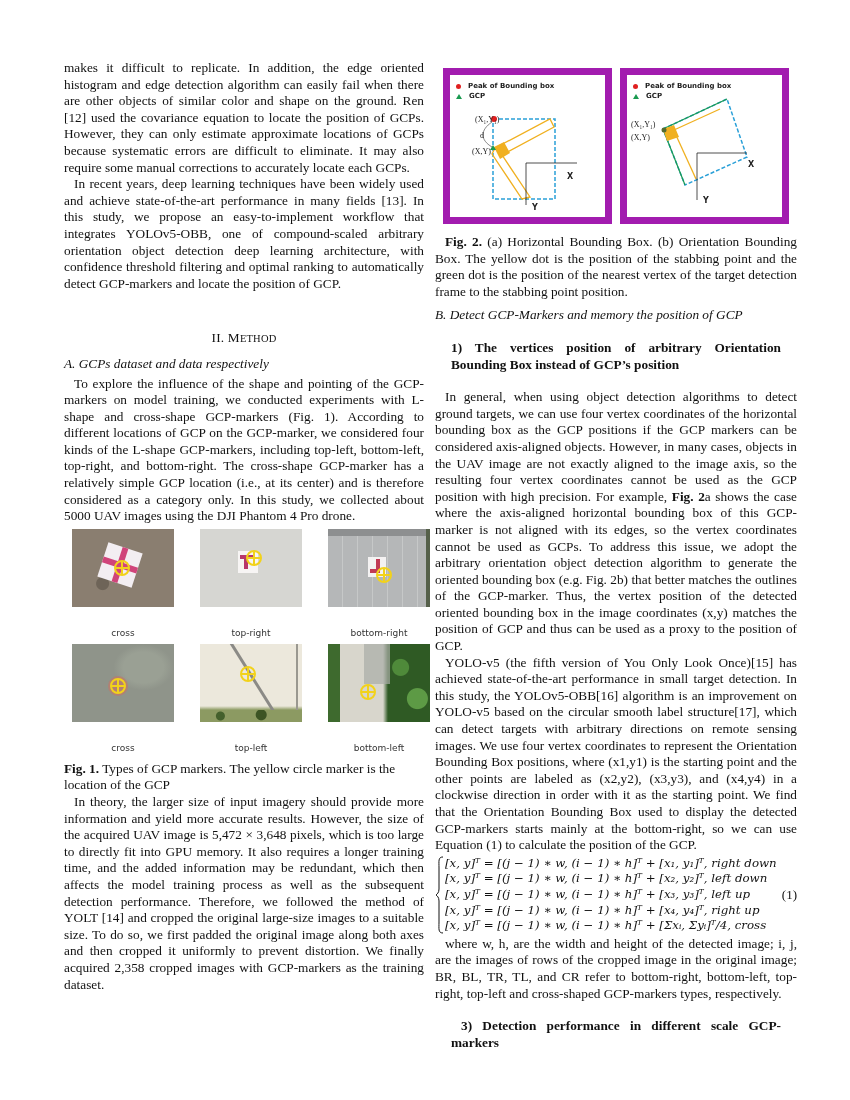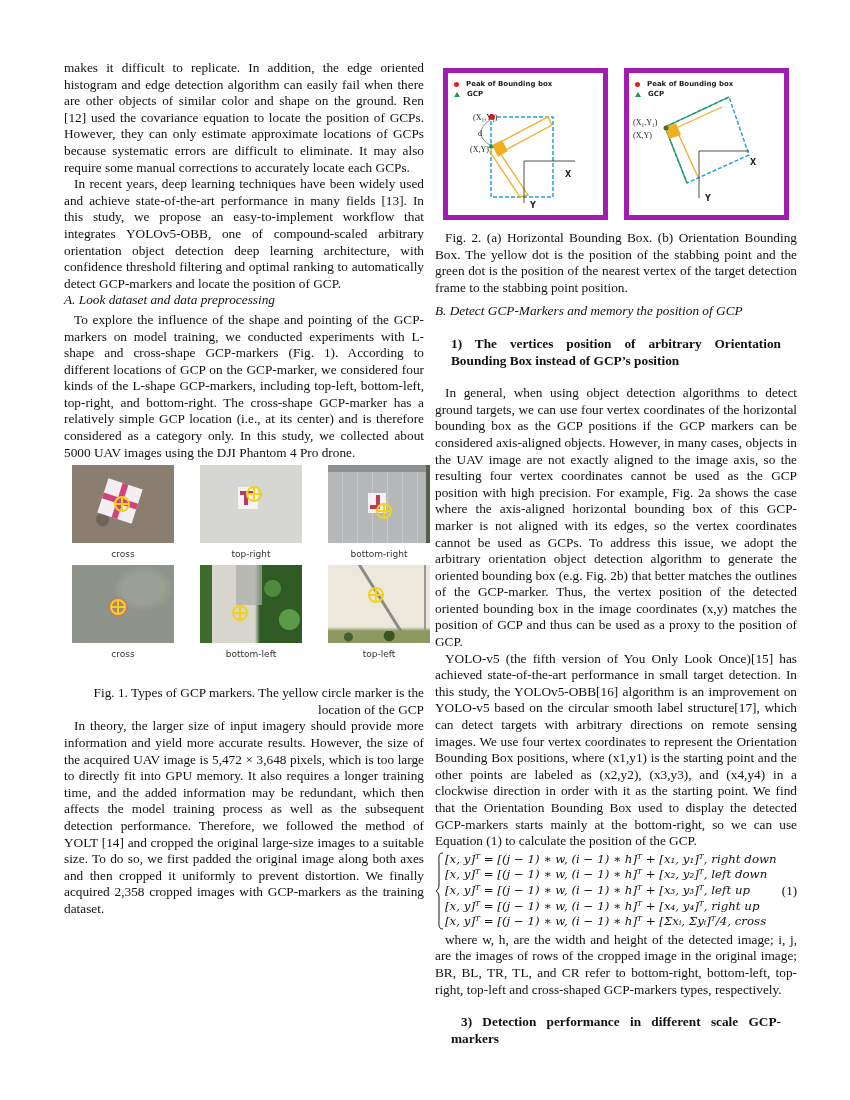--- a/index.html
+++ b/index.html
@@ -7,37 +7,37 @@
          font-family:"Liberation Serif", serif; color:#111; }
   .col { position:absolute; top:60px; width:360px; font-size:13.3px; line-height:16.6px; }
   .col-left { left:64px; }
   .col-right { left:435px; width:362px; }
   p { margin:0; text-align:justify; }
   p.indent { text-indent:10px; }
   .section-title { text-align:center; margin:38px 0 8px 0; font-size:13.3px; letter-spacing:0.2px; }
   .section-title .sc { font-size:10.5px; }
   .subsection { font-style:italic; margin:0 0 3px 0; }
   .subsub { font-weight:bold; margin:16px; }
-  .caption { text-align:right; margin-top:20px; }
+  .caption { text-align:left; margin-top:2px; }
   .caption-j { text-align:justify; text-indent:10px; margin-top:4px; }
-  b { font-weight:normal; }
+  b { font-weight:bold; }
 
   
   .fig1 { display:grid; grid-template-columns:repeat(3, 118px); column-gap:10px; row-gap:0; margin-top:4px; }
   .fig1-cell { display:flex; flex-direction:column; align-items:center; }
   .fig1-img { width:102px; height:78px; position:relative; overflow:hidden; }
-  .fig1-label { font-family:"DejaVu Sans", sans-serif; font-size:9px; color:#333; height:22px; line-height:22px; }
+  .fig1-label { font-family:"DejaVu Sans", sans-serif; font-size:9px; color:#333; height:22px; line-height:22px;margin-top:15px; }
   .gcp-ring { position:absolute; width:12px; height:12px; border:2px solid #f2d21b; border-radius:50%; }
   .gcp-ring:before, .gcp-ring:after { content:""; position:absolute; background:#f2d21b; }
   .gcp-ring:before { left:5px; top:-1px; width:2px; height:14px; }
   .gcp-ring:after { top:5px; left:-1px; height:2px; width:14px; }
 
   
   .fig2 { display:flex; justify-content:space-between; margin:-4px 0 0 0; padding:0 8px; }
-  .fig2-panel { width:155px; height:142px; border:5px solid #a21caf; position:relative; background:#fff; }
+  .fig2-panel { width:155px; height:142px; border:7px solid #a21caf; position:relative; background:#fff; }
   .fig2-panel svg { position:absolute; left:0; top:0; }
   .legend { position:absolute; left:6px; top:6px; font-family:"DejaVu Sans", sans-serif; font-size:7px; font-weight:bold; color:#222; line-height:10px; }
   .legend-row { display:flex; align-items:center; gap:7px; }
   .dot-red { width:5px; height:5px; border-radius:50%; background:#e02020; display:inline-block; }
   .tri-green { width:0; height:0; border-left:3px solid transparent; border-right:3px solid transparent; border-bottom:5px solid #1a9a50; display:inline-block; }
   .fig-txt { position:absolute; font-family:"Liberation Serif", serif; font-size:8px; color:#222; }
   .fig-axis { position:absolute; font-family:"DejaVu Sans", sans-serif; font-size:8px; font-weight:bold; color:#222; }
 
   
   .equation { position:relative; margin:2px 0 2px 0; padding-left:10px; font-family:"DejaVu Serif", serif; font-size:11.8px; line-height:15.6px; font-style:italic; }
@@ -45,21 +45,24 @@
   .eq-line { white-space:nowrap; }
   .eq-num { position:absolute; right:0; top:31px; font-style:normal; font-family:"Liberation Serif", serif; font-size:13px; }
 </style>
 </head>
 <body>
 
 <div class="col col-left">
   <p>makes it difficult to replicate. In addition, the edge oriented histogram and edge detection algorithm can easily fail when there are other objects of similar color and shape on the ground. Ren [12] used the covariance equation to locate the position of GCPs. However, they can only estimate approximate locations of GCPs  because systematic errors are difficult to eliminate. It may also require some manual corrections to accurately locate each GCPs.</p>
   <p class="indent">In recent years, deep learning techniques have been widely used and achieve state-of-the-art performance in many fields [13]. In this study, we propose an easy-to-implement workflow that integrates YOLOv5-OBB, one of compound-scaled arbitrary orientation object detection deep learning architecture, with confidence threshold filtering and optimal ranking to automatically detect GCP-markers and locate the position of GCP.</p>
 
-  <p class="subsection">A. Look dataset and data preprocessing</p>
+  <div class="section-title">
+    <span>II. M</span><span class="sc">ETHOD</span>
+  </div>
+  <p class="subsection">A. GCPs dataset and data respectively</p>
   <p class="indent">To explore the influence of the shape and pointing of the GCP-markers on model training, we conducted experiments with L-shape and cross-shape GCP-markers (Fig. 1). According to different locations of GCP on the GCP-marker, we considered four kinds of the L-shape GCP-markers, including top-left, bottom-left, top-right, and bottom-right. The cross-shape GCP-marker has a relatively simple GCP location (i.e., at its center) and is therefore considered as a category only. In this study, we collected about 5000 UAV images using the DJI Phantom 4 Pro drone.</p>
 
   <div class="fig1">
     <div class="fig1-cell">
       <div class="fig1-img" style="background:radial-gradient(circle at 30% 70%, #6e6458 0 6px, transparent 7px), #8a7e70;">
         <div style="position:absolute;left:30px;top:18px;width:36px;height:36px;background:#f3eef2;transform:rotate(18deg);">
           <div style="position:absolute;left:15px;top:0;width:6px;height:36px;background:#d0447a;"></div>
           <div style="position:absolute;top:15px;left:0;height:6px;width:36px;background:#d0447a;"></div>
         </div>
         <div class="gcp-ring" style="left:42px;top:31px;"></div>
@@ -87,35 +90,35 @@
       <span class="fig1-label">bottom-right</span>
     </div>
     <div class="fig1-cell">
       <div class="fig1-img" style="background:radial-gradient(ellipse at 70% 30%, #9aa094 0 20px, transparent 30px), #8f948a;">
         <div style="position:absolute;left:36px;top:32px;width:20px;height:20px;border-radius:50%;background:#c0786a;opacity:0.7;"></div>
         <div class="gcp-ring" style="left:38px;top:34px;"></div>
       </div>
       <span class="fig1-label">cross</span>
     </div>
     <div class="fig1-cell">
-      <div class="fig1-img" style="background:linear-gradient(90deg,#3e6a2e 0 12px,#d8d6cc 12px 55px,#2f5a24 60px 102px);">
-        <div style="position:absolute;left:60px;top:0;width:42px;height:78px;background:radial-gradient(circle at 30% 30%,#4f8a3a 0 8px,transparent 9px),radial-gradient(circle at 70% 70%,#5d9a45 0 10px,transparent 11px),#2f5a24;"></div>
-        <div style="position:absolute;left:36px;top:0;width:26px;height:40px;background:#a9aca6;opacity:0.7;"></div>
-        <div class="gcp-ring" style="left:32px;top:40px;"></div>
-      </div>
-      <span class="fig1-label">bottom-left</span>
-    </div>
-    <div class="fig1-cell">
       <div class="fig1-img" style="background:linear-gradient(180deg,#ece8dc 0 62px,#8c9a62 66px);">
         <div style="position:absolute;left:26px;top:-6px;width:3px;height:92px;background:#8b8a86;transform:rotate(-32deg);transform-origin:top left;"></div>
         <div style="position:absolute;left:96px;top:0;width:2px;height:70px;background:#9a9890;"></div>
         <div style="position:absolute;left:0;top:66px;width:102px;height:12px;background:radial-gradient(circle at 20% 50%,#44602c 0 4px,transparent 5px),radial-gradient(circle at 60% 40%,#3c5424 0 5px,transparent 6px),#8c9a62;"></div>
         <div class="gcp-ring" style="left:40px;top:22px;"></div>
       </div>
       <span class="fig1-label">top-left</span>
+    </div>
+    <div class="fig1-cell">
+      <div class="fig1-img" style="background:linear-gradient(90deg,#3e6a2e 0 12px,#d8d6cc 12px 55px,#2f5a24 60px 102px);">
+        <div style="position:absolute;left:60px;top:0;width:42px;height:78px;background:radial-gradient(circle at 30% 30%,#4f8a3a 0 8px,transparent 9px),radial-gradient(circle at 70% 70%,#5d9a45 0 10px,transparent 11px),#2f5a24;"></div>
+        <div style="position:absolute;left:36px;top:0;width:26px;height:40px;background:#a9aca6;opacity:0.7;"></div>
+        <div class="gcp-ring" style="left:32px;top:40px;"></div>
+      </div>
+      <span class="fig1-label">bottom-left</span>
     </div>
   </div>
   <p class="caption"><b>Fig. 1.</b><span> Types of GCP markers. The yellow circle marker is the location of the GCP</span></p>
 
   <p class="indent">In theory, the larger size of input imagery should provide more information and yield more accurate results. However, the size of the acquired UAV image is 5,472 × 3,648 pixels, which is too large to directly fit into GPU memory. It also requires a longer training time, and the added information may be redundant, which then affects the model training process as well as the subsequent detection performance. Therefore, we followed the method of YOLT [14] and cropped the original large-size images to a suitable size. To do so, we first padded the original image along both axes and then cropped it uniformly to prevent distortion. We finally acquired 2,358 cropped images with GCP-markers as the training dataset.</p>
 </div>
 
 <div class="col col-right" style="top:72px;">
   <div class="fig2">
 

